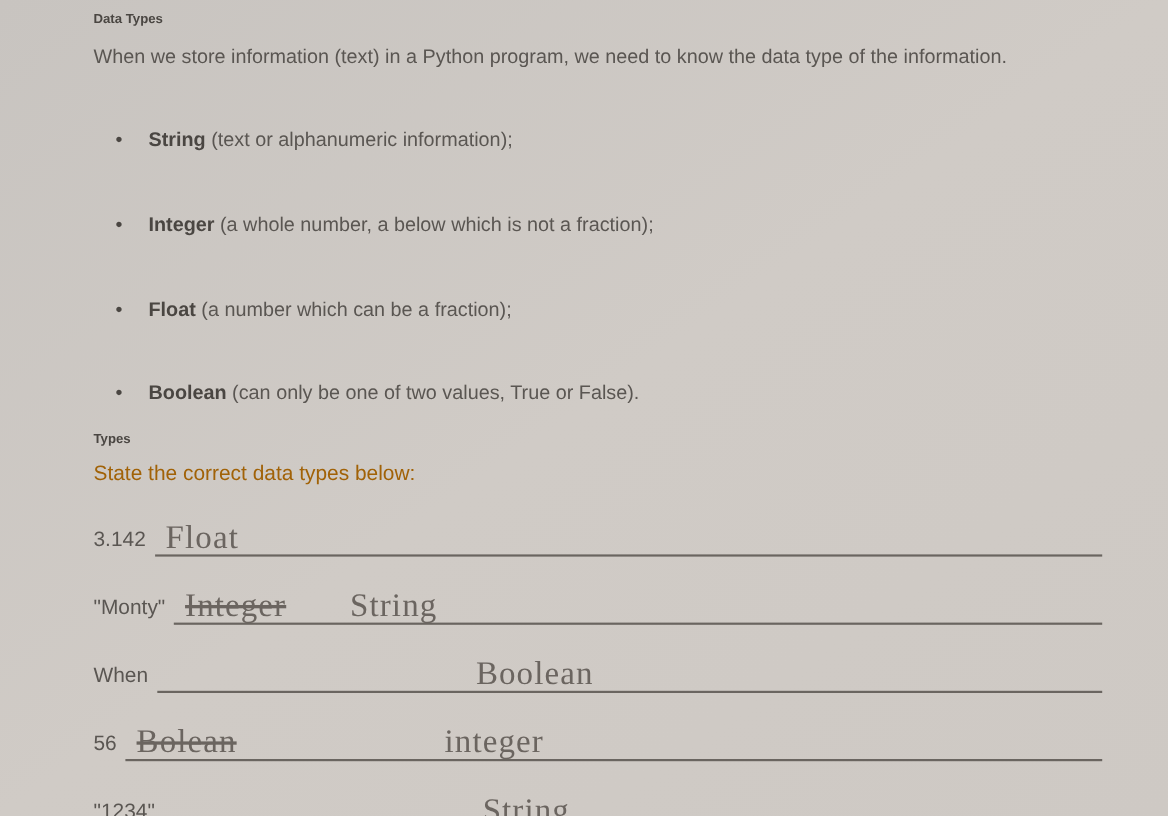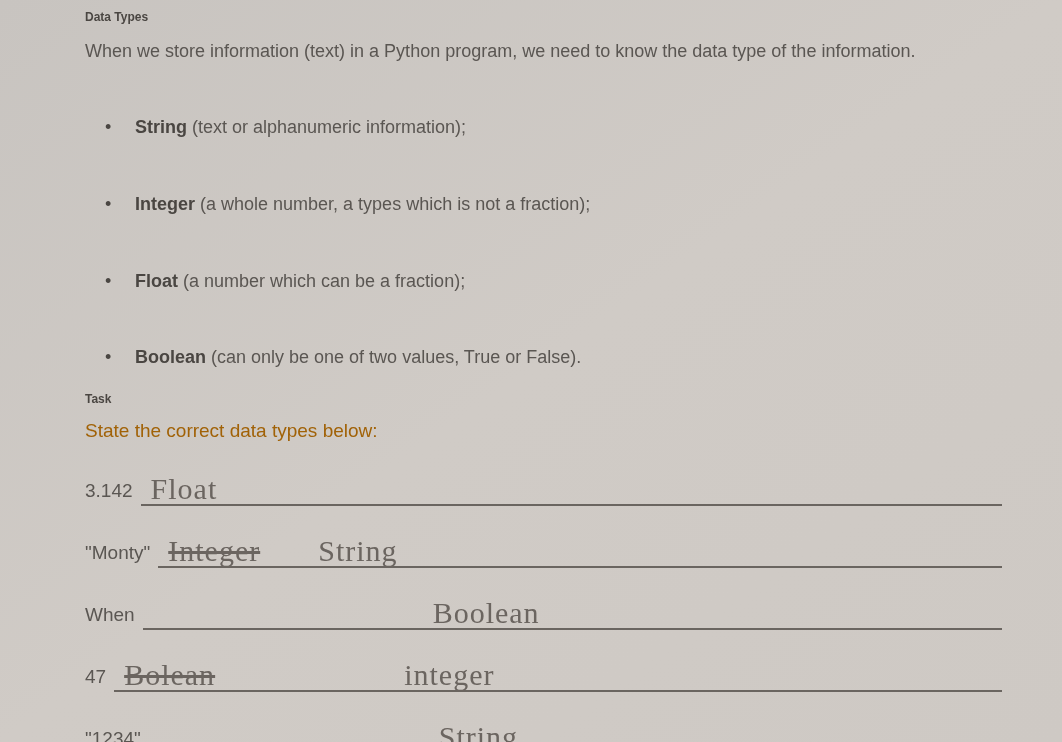--- a/index.html
+++ b/index.html
@@ -104,31 +104,31 @@
 
 <div class="heading">Data Types</div>
 
 <p class="paragraph">When we store information (text) in a Python program, we need to know the data type of the information.</p>
 
 <ul class="bullet-list">
   <li>
     <span class="bold">String</span><span> (text or alphanumeric information);</span>
   </li>
   <li>
-    <span class="bold">Integer</span><span> (a whole number, a types which is not a fraction);</span>
+    <span class="bold">Integer</span><span> (a whole number, a below which is not a fraction);</span>
   </li>
   <li>
     <span class="bold">Float</span><span> (a number which can be a fraction);</span>
   </li>
   <li>
     <span class="bold">Boolean</span><span> (can only be one of two values, True or False).</span>
   </li>
 </ul>
 
-<div class="heading">Task</div>
+<div class="heading">Types</div>
 
 <p class="task-instruction">State the correct data types below:</p>
 
 <div id="answer-rows">
     <div class="answer-line">
       <span class="answer-label">3.142</span>
       <span class="answer-blank">
         <span class="handwriting hw-left">Float</span>
       </span>
     </div>
@@ -139,21 +139,21 @@
         <span class="handwriting" style="left: 160px;">String</span>
       </span>
     </div>
     <div class="answer-line">
       <span class="answer-label">When</span>
       <span class="answer-blank">
         <span class="handwriting hw-mid">Boolean</span>
       </span>
     </div>
     <div class="answer-line">
-      <span class="answer-label">47</span>
+      <span class="answer-label">56</span>
       <span class="answer-blank">
         <span class="handwriting hw-left crossed">Bolean</span>
         <span class="handwriting hw-mid">integer</span>
       </span>
     </div>
     <div class="answer-line">
       <span class="answer-label">"1234"</span>
       <span class="answer-blank">
         <span class="handwriting hw-mid">String</span>
       </span>

